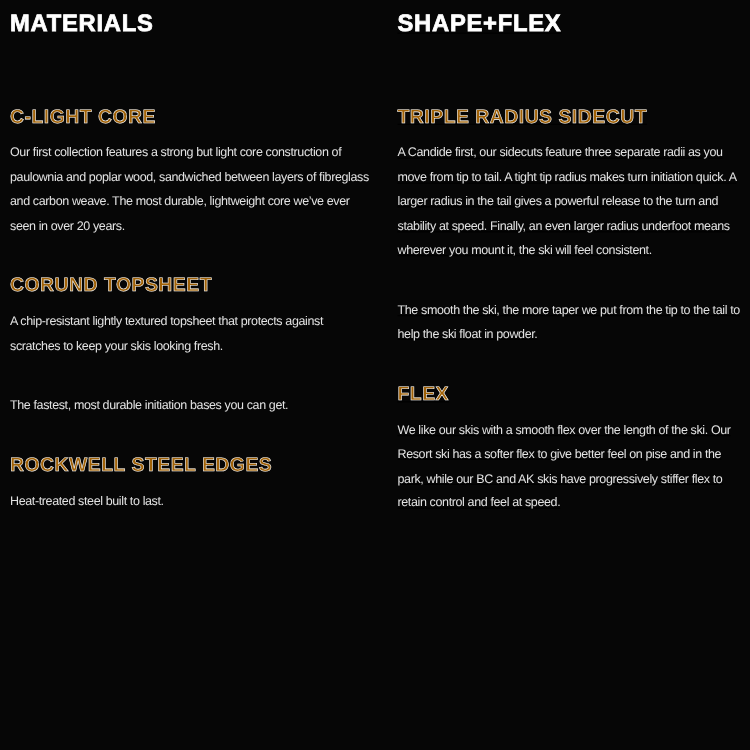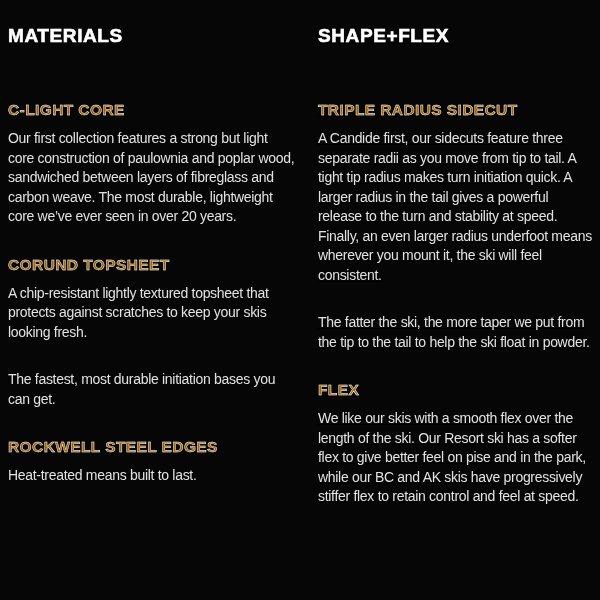--- a/index.html
+++ b/index.html
@@ -13,21 +13,21 @@
     overflow: hidden;
     font-family: "Liberation Sans", sans-serif;
     -webkit-font-smoothing: antialiased;
   }
   .page {
     box-sizing: border-box;
     width: 600px;
     height: 528px;
     display: flex;
     gap: 22px;
-    padding: 24px 8px 0 8px;
+    padding: 8px 8px 0 8px;
   }
   .column {
     min-width: 0;
   }
   .col-left {
     flex: 0 0 288px;
   }
   .col-right {
     flex: 1 1 auto;
     text-decoration: underline;
@@ -50,21 +50,21 @@
     font-size: 15.5px;
     line-height: 19px;
     font-weight: 800;
     letter-spacing: 0.4px;
     color: #a16207;
     -webkit-text-stroke: 0.45px #ffffff;
     text-transform: uppercase;
   }
   .section-body {
     margin: 10px 0 0 0;
-    font-size: 14px;
+    font-size: 10px;
     line-height: 19.5px;
     letter-spacing: -0.3px;
     color: #e2e2e2;
   }
 </style>
 </head>
 <body>
 
 <div class="page">
 
@@ -80,34 +80,34 @@
       <h3 class="section-heading">CORUND TOPSHEET</h3>
       <p class="section-body">A chip-resistant lightly textured topsheet that protects against scratches to keep your skis looking fresh.</p>
     </section>
 
     <section class="spec-section">
       <p class="section-body">The fastest, most durable initiation bases you can get.</p>
     </section>
 
     <section class="spec-section">
       <h3 class="section-heading">ROCKWELL STEEL EDGES</h3>
-      <p class="section-body">Heat-treated means built to last.</p>
+      <p class="section-body">Heat-treated steel built to last.</p>
     </section>
   </div>
 
   <div class="column col-right">
     <h2 class="column-title">SHAPE+FLEX</h2>
 
     <section class="spec-section">
       <h3 class="section-heading">TRIPLE RADIUS SIDECUT</h3>
       <p class="section-body">A Candide first, our sidecuts feature three separate radii as you move from tip to tail. A tight tip radius makes turn initiation quick. A larger radius in the tail gives a powerful release to the turn and stability at speed. Finally, an even larger radius underfoot means wherever you mount it, the ski will feel consistent.</p>
     </section>
 
     <section class="spec-section">
-      <p class="section-body">The fatter the ski, the more taper we put from the tip to the tail to help the ski float in powder.</p>
+      <p class="section-body">The smooth the ski, the more taper we put from the tip to the tail to help the ski float in powder.</p>
     </section>
 
     <section class="spec-section">
       <h3 class="section-heading">FLEX</h3>
       <p class="section-body">We like our skis with a smooth flex over the length of the ski. Our Resort ski has a softer flex to give better feel on pise and in the park, while our BC and AK skis have progressively stiffer flex to retain control and feel at speed.</p>
     </section>
   </div>
 
 </div>
 

